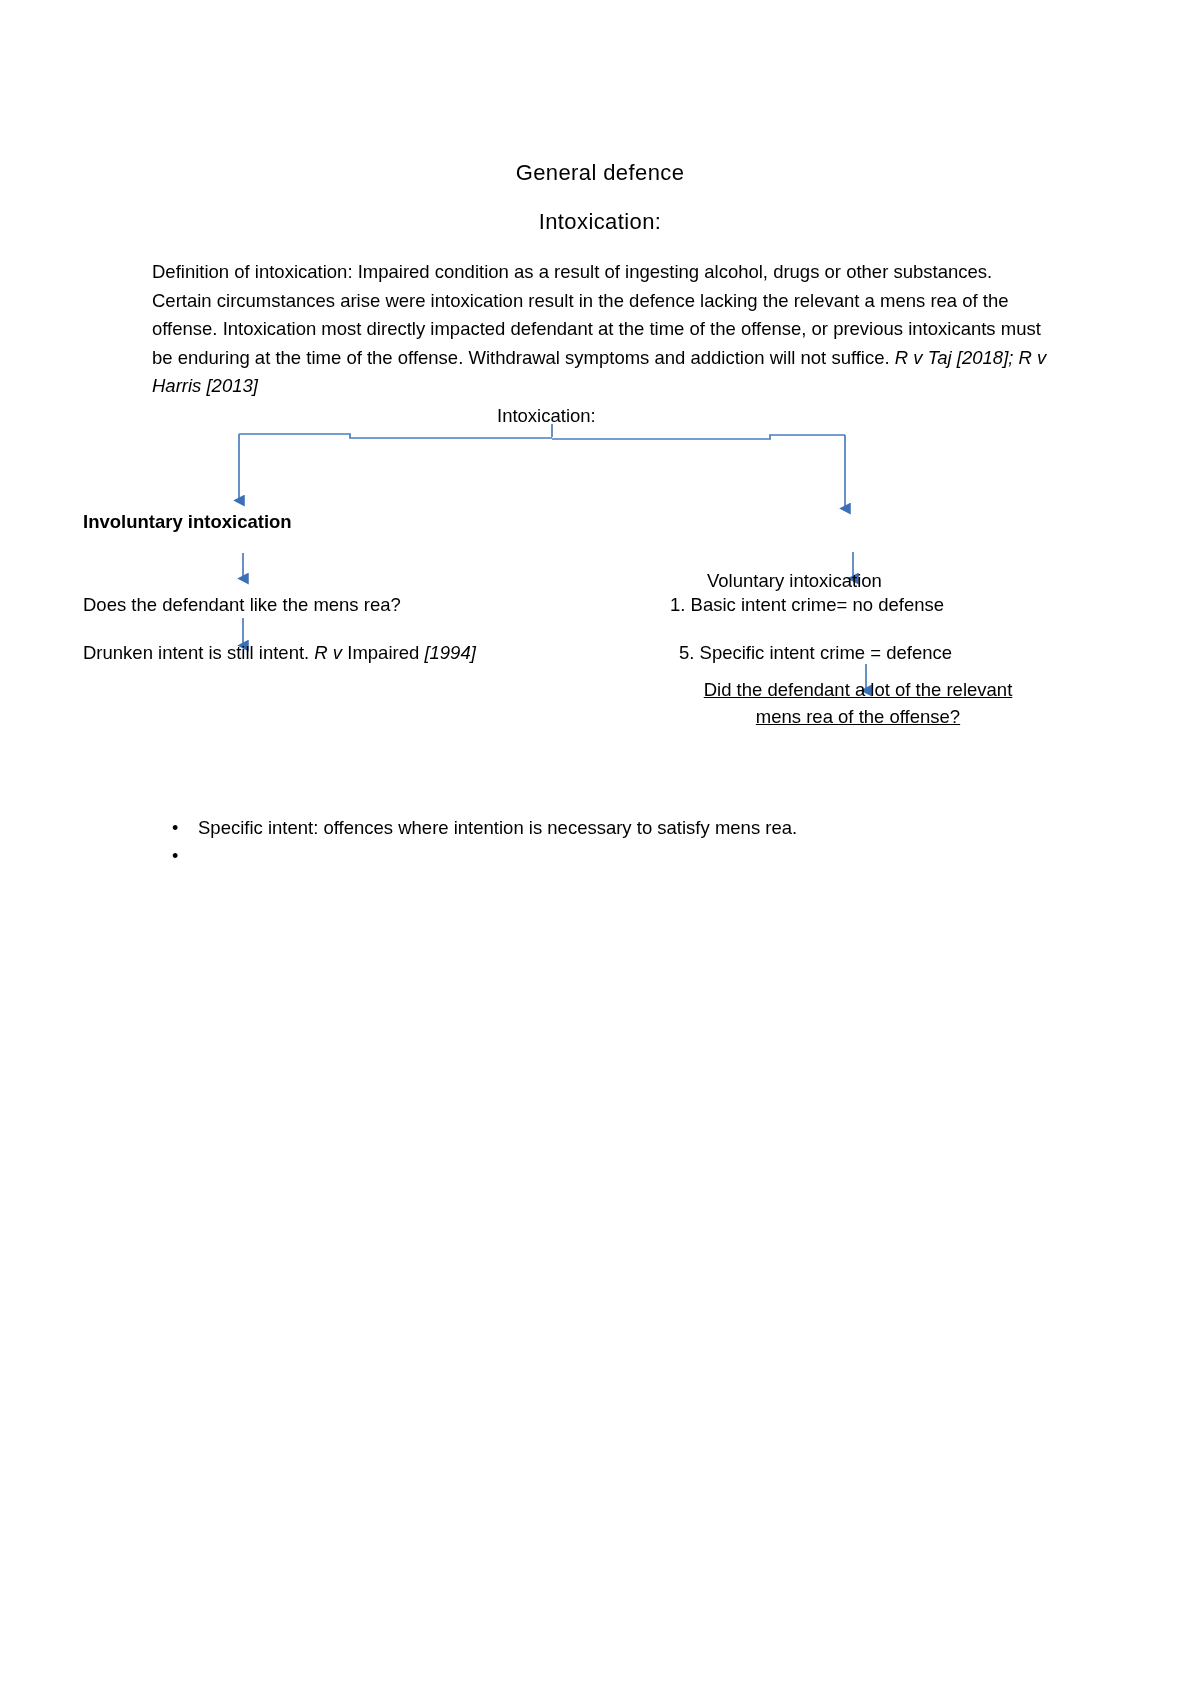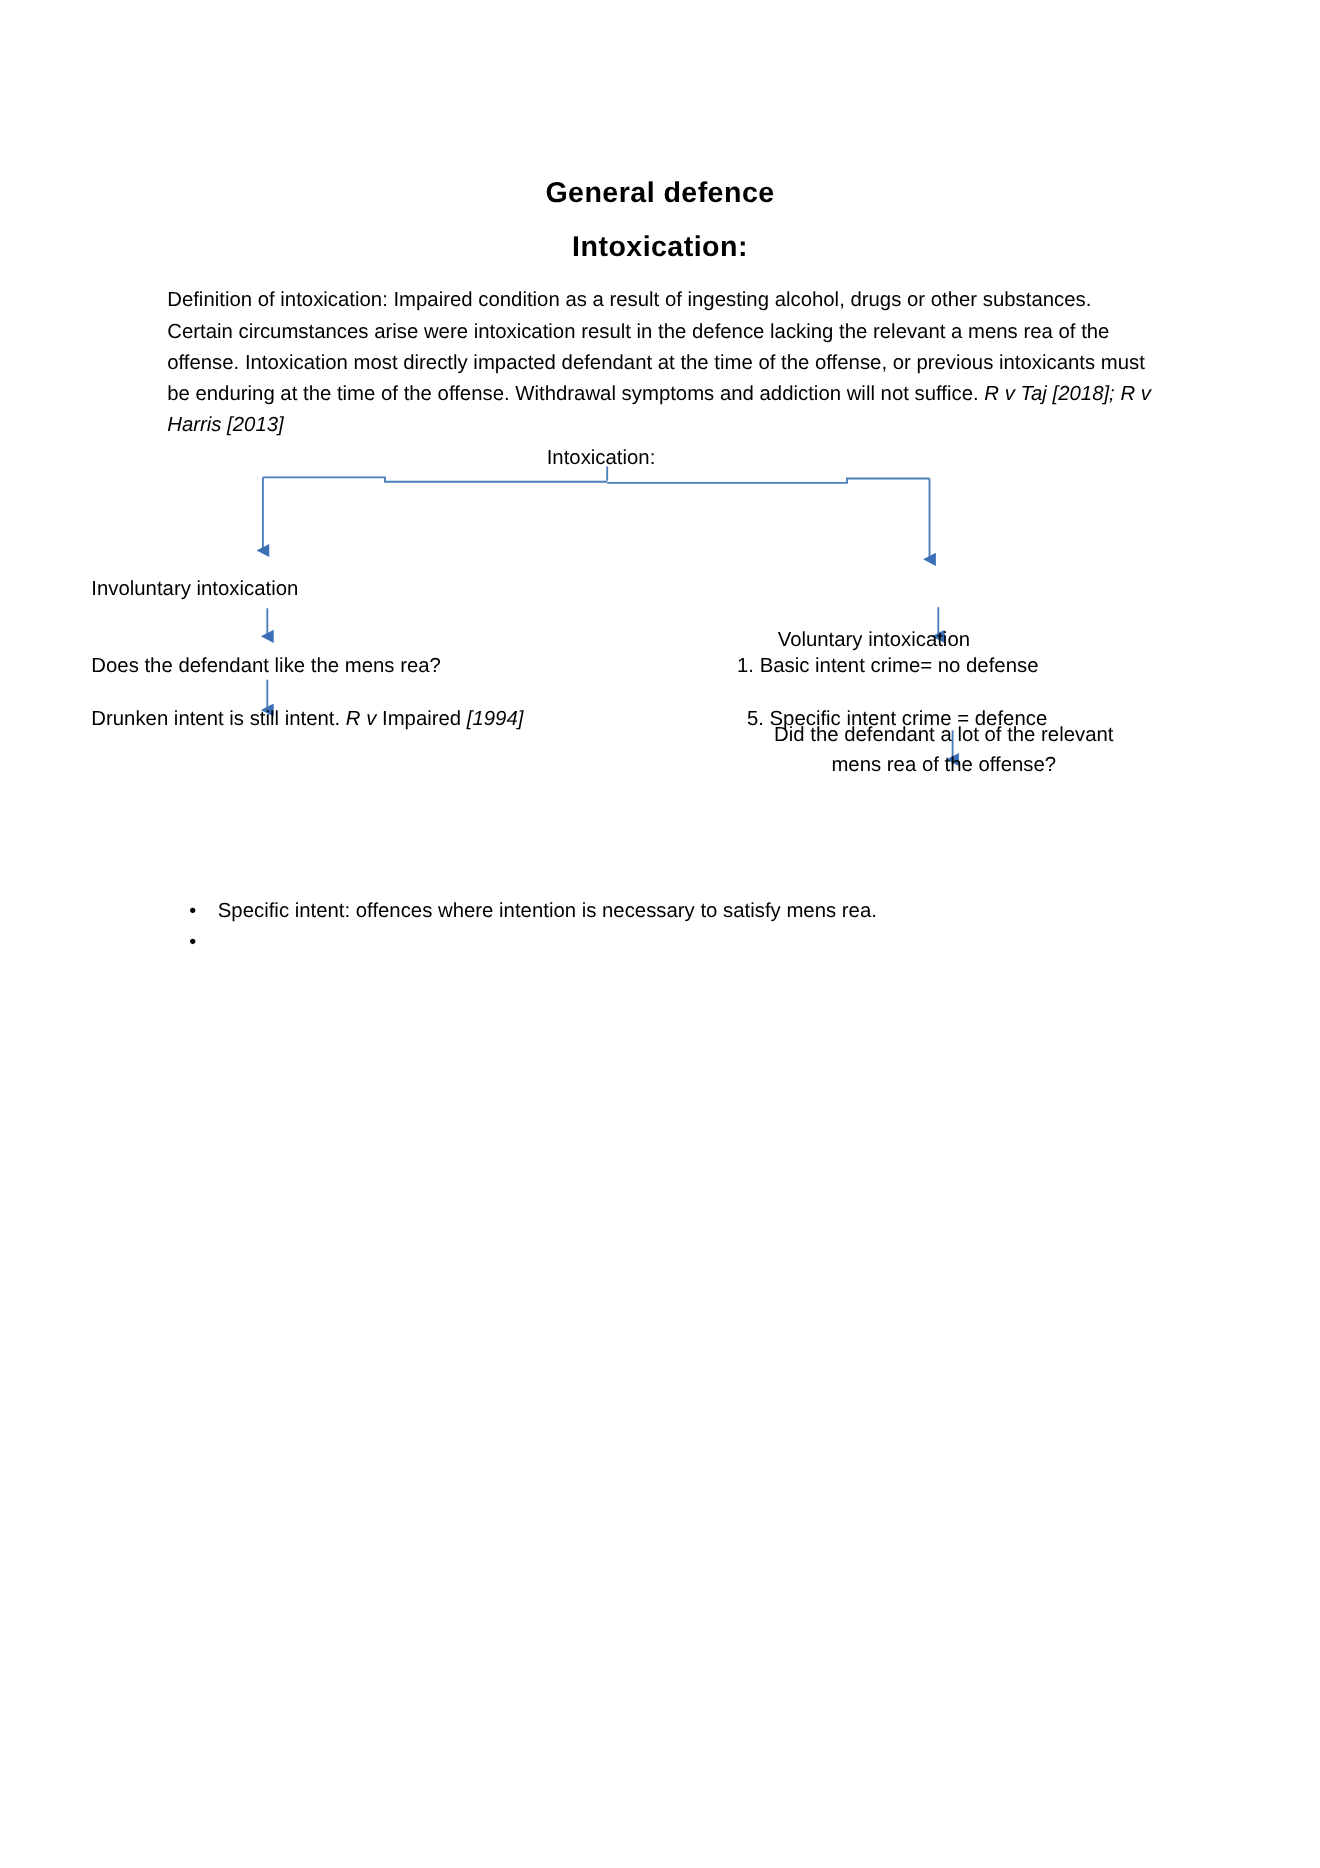--- a/index.html
+++ b/index.html
@@ -15,22 +15,22 @@
     font-family: "Liberation Sans", sans-serif;
     color: #000000;
     overflow: hidden;
   }
 
   
   .heading {
     position: absolute;
     width: 100%;
     text-align: center;
-    font-weight: bold;
-    font-size: 26px;
+    font-weight: normal;
+    font-size: 22px;
     letter-spacing: 0.4px;
   }
   #title-general-defence { top: 160px; }
   #title-intoxication { top: 209px; }
 
   
   .body-para {
     position: absolute;
     left: 152px;
     top: 258px;
@@ -56,28 +56,28 @@
     line-height: 27px;
     white-space: nowrap;
   }
   .node.centered {
     white-space: normal;
     text-align: center;
   }
   .node i { }
 
   #node-intoxication-root { left: 497px; top: 402px; }
-  #node-involuntary      { left: 83px;  top: 521px; }
+  #node-involuntary      { left: 83px;  top: 508px; font-weight: bold; }
   #node-q-mens-rea       { left: 83px;  top: 591px; }
   #node-drunken-intent   { left: 83px;  top: 639px; }
 
   #node-voluntary        { left: 707px; top: 521px; margin-top: 46px; }
   #node-basic-intent     { left: 670px; top: 591px; }
   #node-specific-intent  { left: 679px; top: 639px; }
-  #node-did-defendant    { left: 684px; top: 654px; width: 348px; }
+  #node-did-defendant    { left: 684px; top: 676px; width: 348px; text-decoration: underline; }
 
   
   .bullet-list {
     position: absolute;
     left: 160px;
     top: 815px;
     width: 860px;
     margin: 0;
     padding: 0;
     list-style: none;

